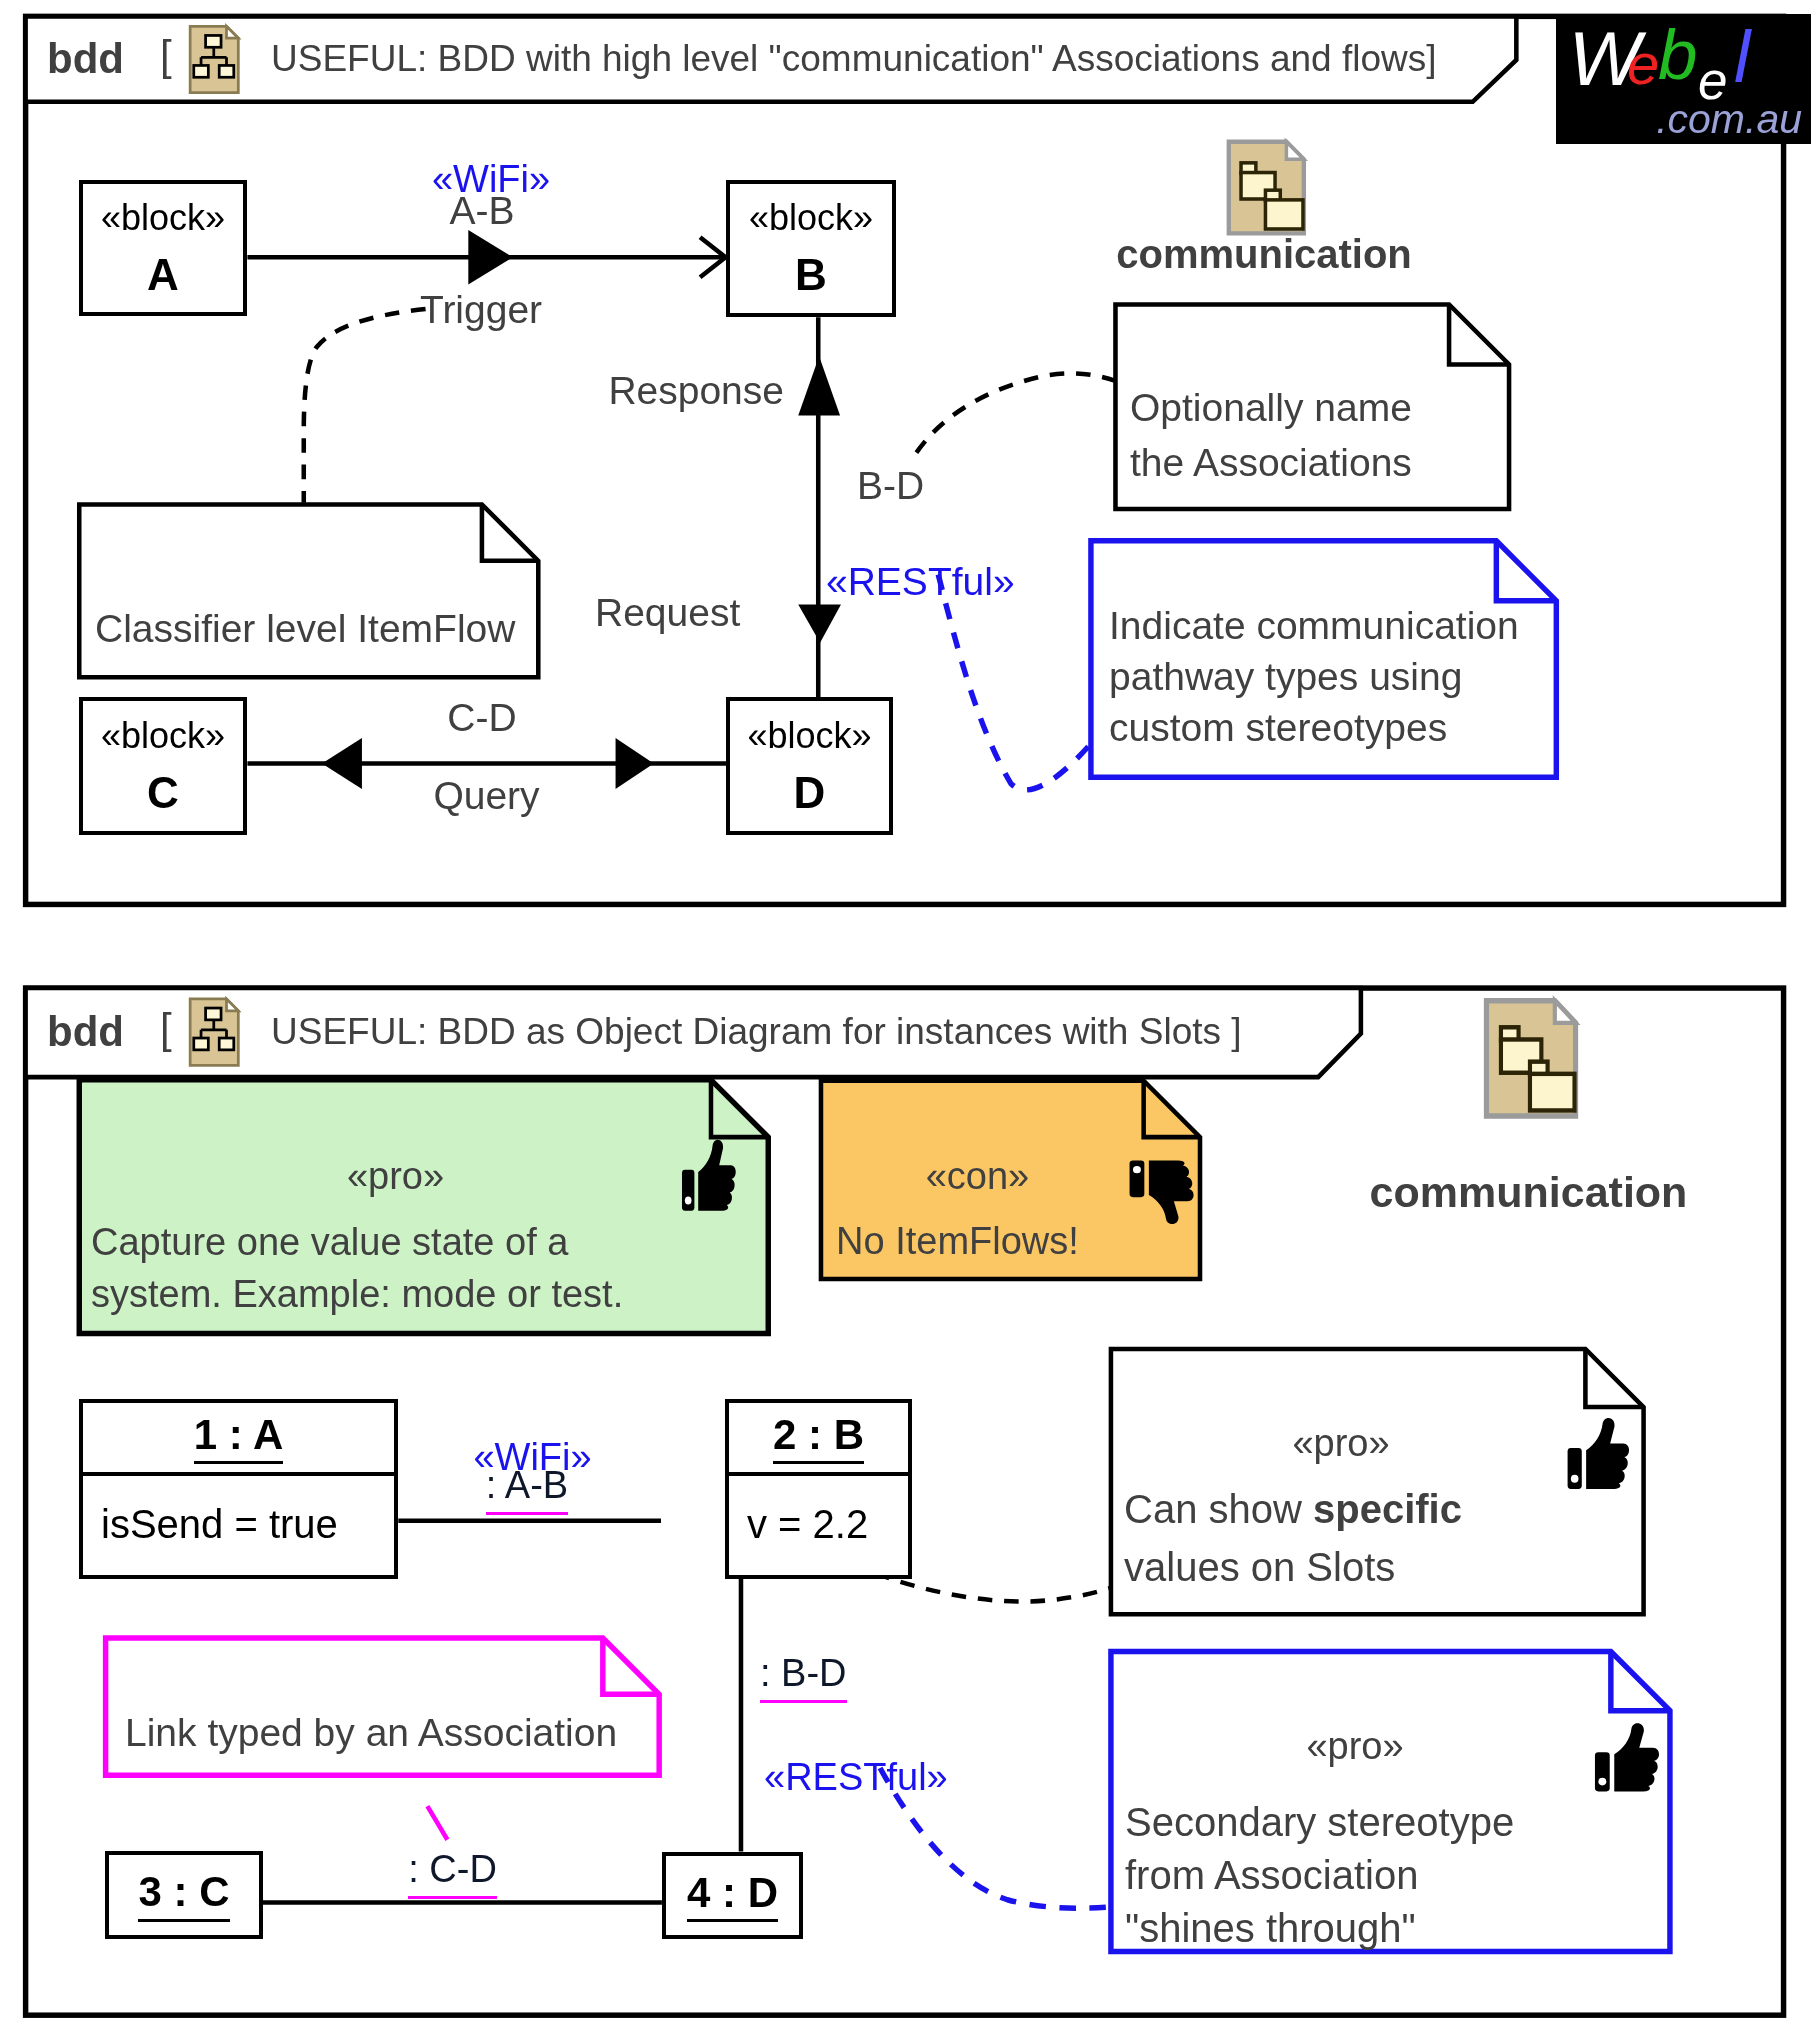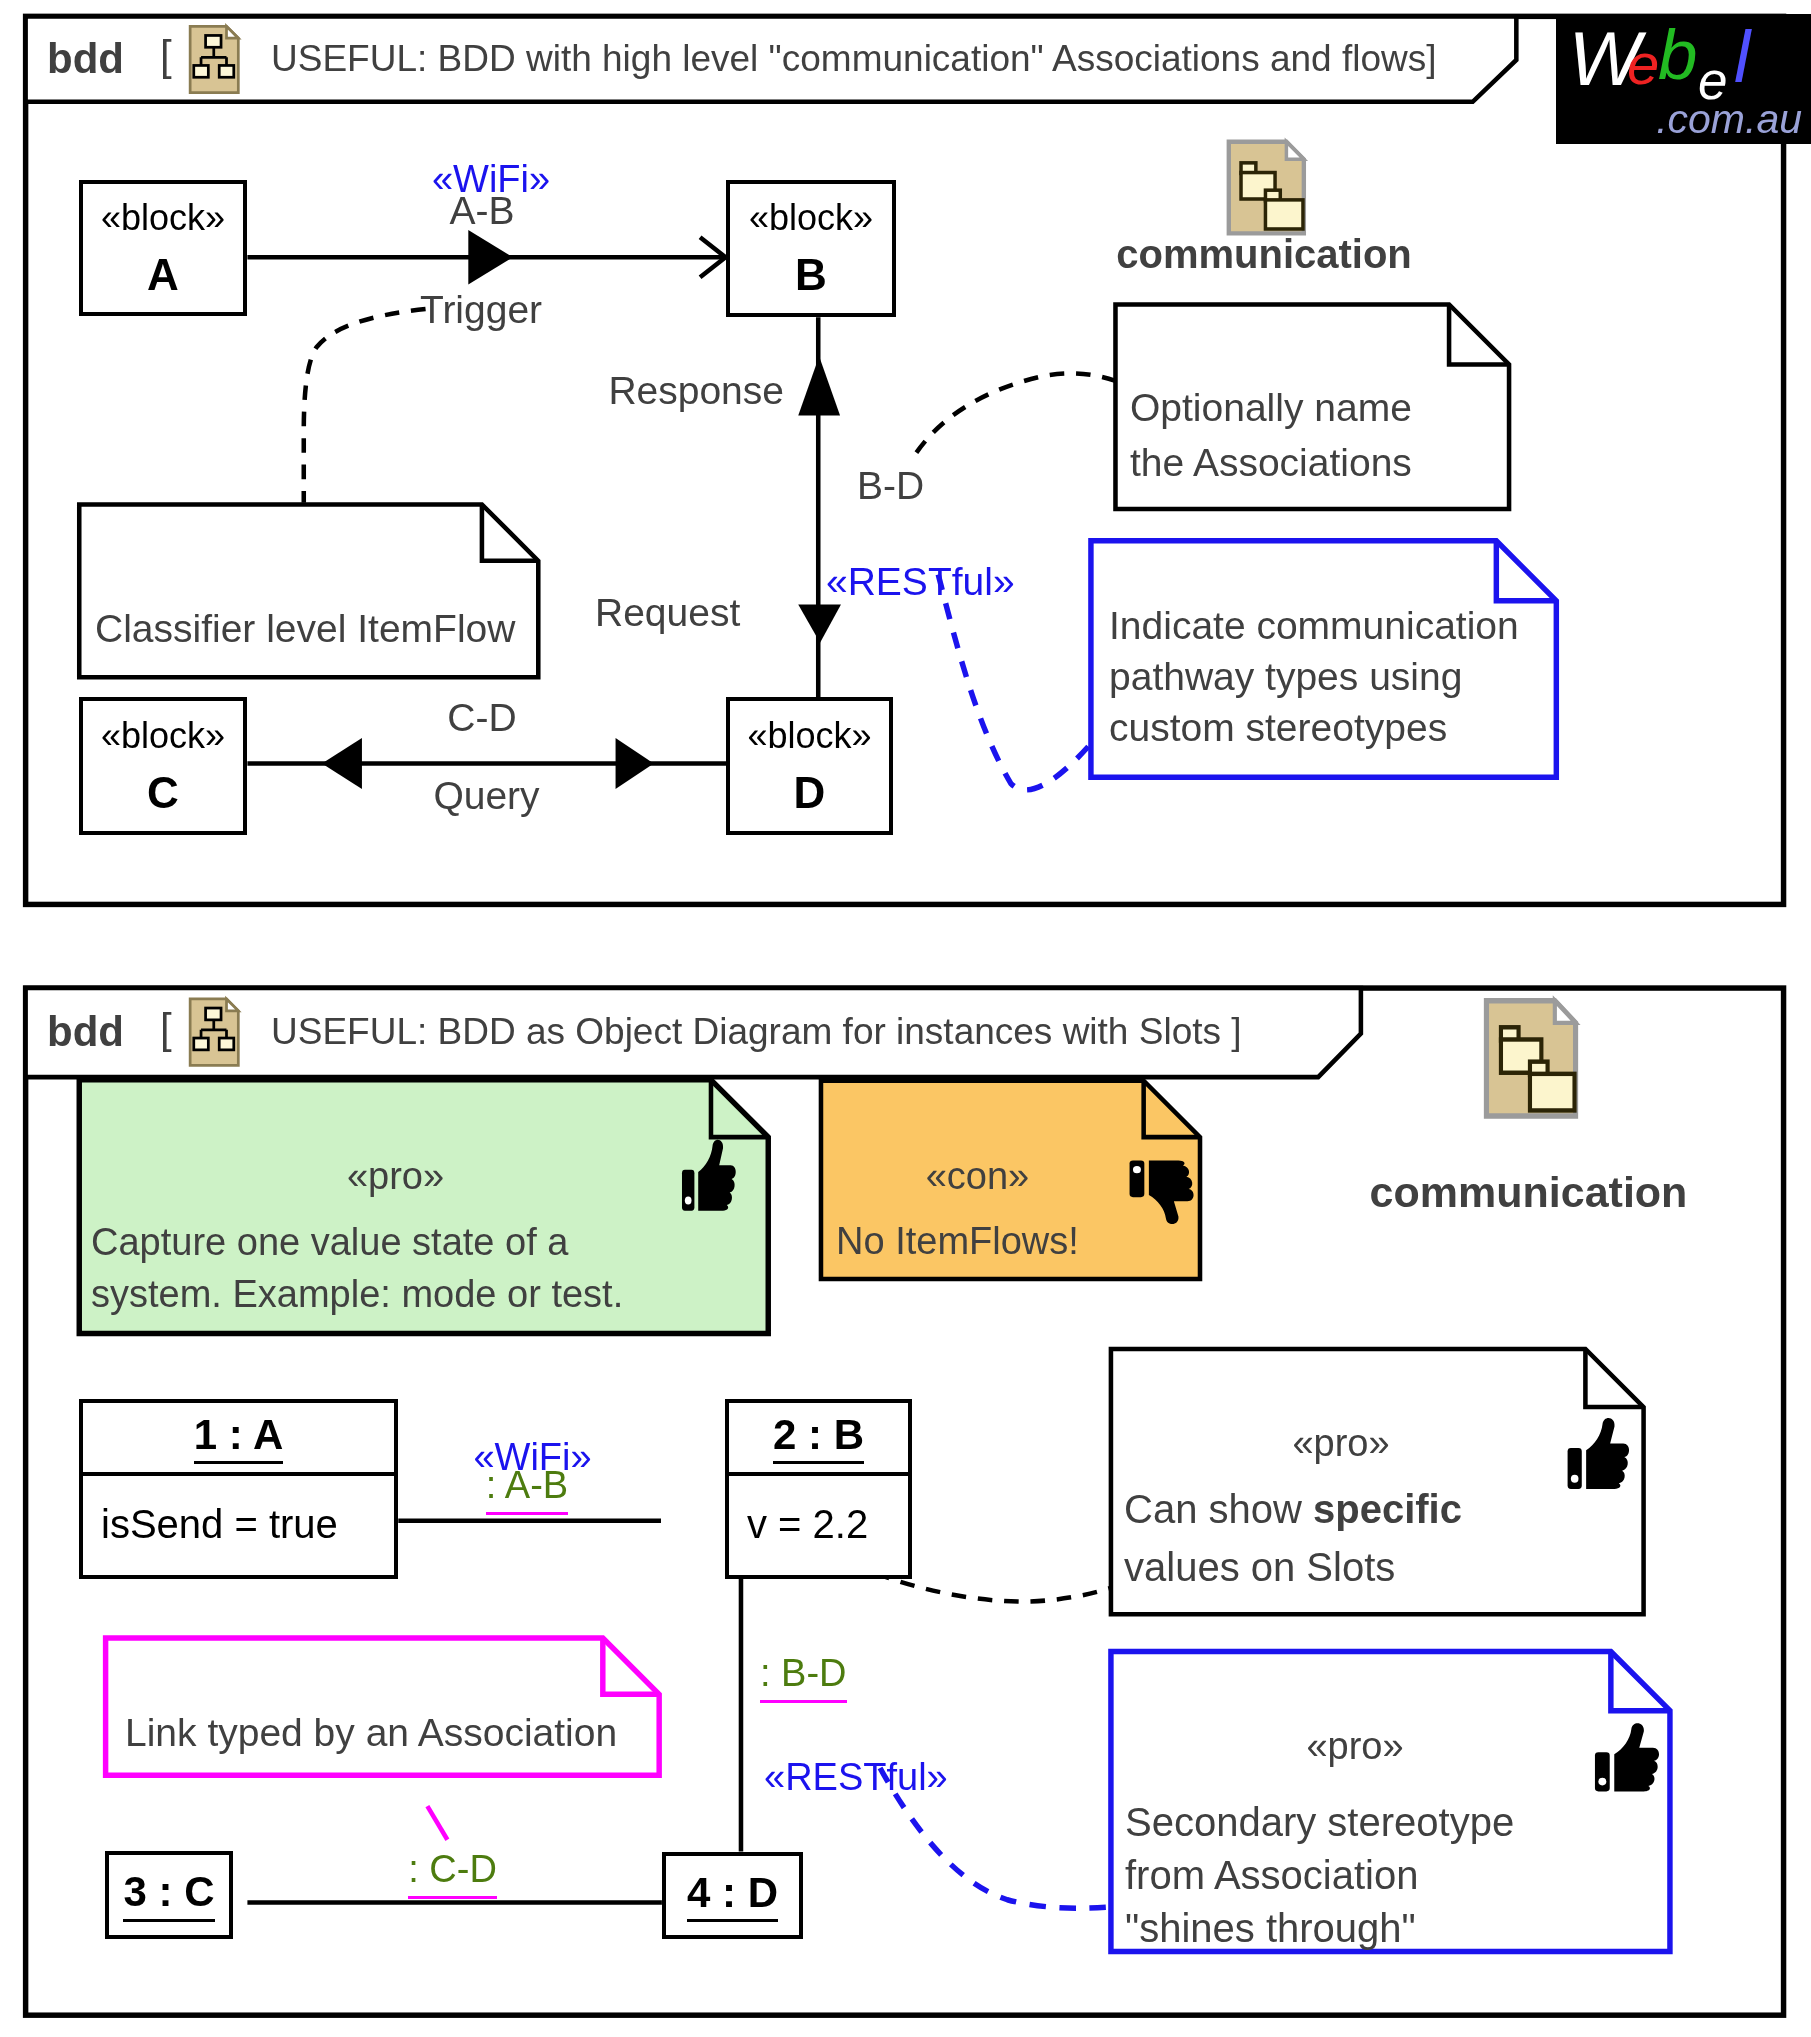--- a/index.html
+++ b/index.html
@@ -4,21 +4,21 @@
 <style>
   html,body{margin:0;padding:0;background:#ffffff;}
   body{font-family:"Liberation Sans",sans-serif;}
   #stage{position:relative;width:1811px;height:2037px;background:#fff;overflow:hidden;}
   #shapes{position:absolute;left:0;top:0;}
   .t{position:absolute;white-space:nowrap;color:#404040;font-size:38px;line-height:1.25;}
   .c{text-align:center;}
   .r{text-align:right;}
   .b{font-weight:bold;}
   .blue{color:#1b13ee;margin-top:36px;}
-  .mag{color:#4d7c0f;}
+  .mag{color:#0f172a;}
   .ulb{border-bottom:3.6px solid #000;padding-bottom:2.7px;}
   .ulm{border-bottom:3.6px solid #ff00ff;padding-bottom:2.7px;display:inline-block;}
   .blockbox{position:absolute;box-sizing:border-box;border:4.5px solid #000;background:#fff;
             display:flex;flex-direction:column;align-items:center;justify-content:center;gap:11px;}
   .blockbox .st{font-size:36px;}
   .blockbox .nm{font-size:44px;font-weight:bold;}
   .inst{position:absolute;box-sizing:border-box;border:4.5px solid #000;background:#fff;}
   .inst .hd{box-sizing:border-box;display:flex;align-items:center;justify-content:center;
             font-size:42px;font-weight:bold;}
   .inst .bd{font-size:40px;padding-left:18px;padding-top:26px;}
@@ -235,21 +235,21 @@
         <span class="ulb">1 : A</span>
       </div>
     <div class="bd">isSend = true</div>
   </div>
   <div class="inst" style="left:697px;top:1399px;width:187px;height:180px;margin-left:28px;">
     <div class="hd" style="height:73px;border-bottom:4.5px solid #000;">
         <span class="ulb">2 : B</span>
       </div>
     <div class="bd">v = 2.2</div>
   </div>
-  <div class="inst" style="left:105px;top:1851px;width:128px;height:88px;display:flex;align-items:center;justify-content:center;">
+  <div class="inst" style="left:105px;top:1851px;width:158px;height:88px;display:flex;align-items:center;justify-content:center;">
     <span class="ulb b" style="font-size:42px;">3 : C</span>
   </div>
   <div class="inst" style="left:662px;top:1852px;width:141px;height:87px;display:flex;align-items:center;justify-content:center;">
     <span class="ulb b" style="font-size:42px;">4 : D</span>
   </div>
 
   <div class="t c blue" style="left:455px;top:1398px;width:155px;">«WiFi»</div>
   <div class="t c mag" style="left:459px;top:1462px;width:136px;"><span class="ulm">: A-B</span></div>
 
   <div class="t mag" style="left:760px;top:1650px;"><span class="ulm">: B-D</span></div>

